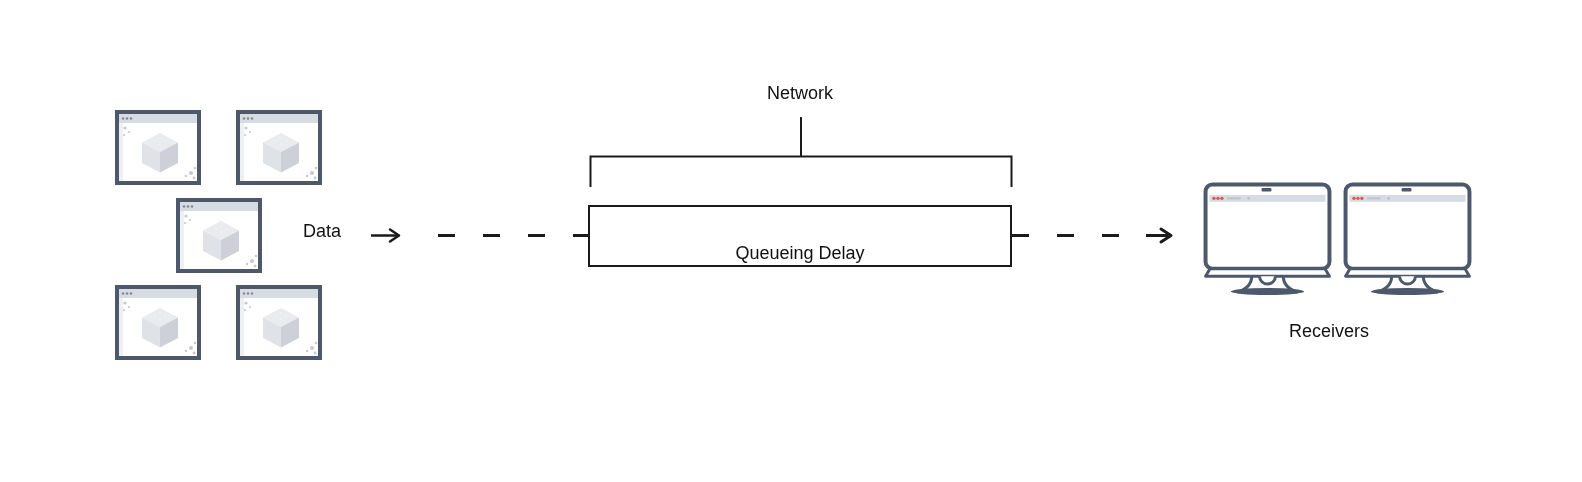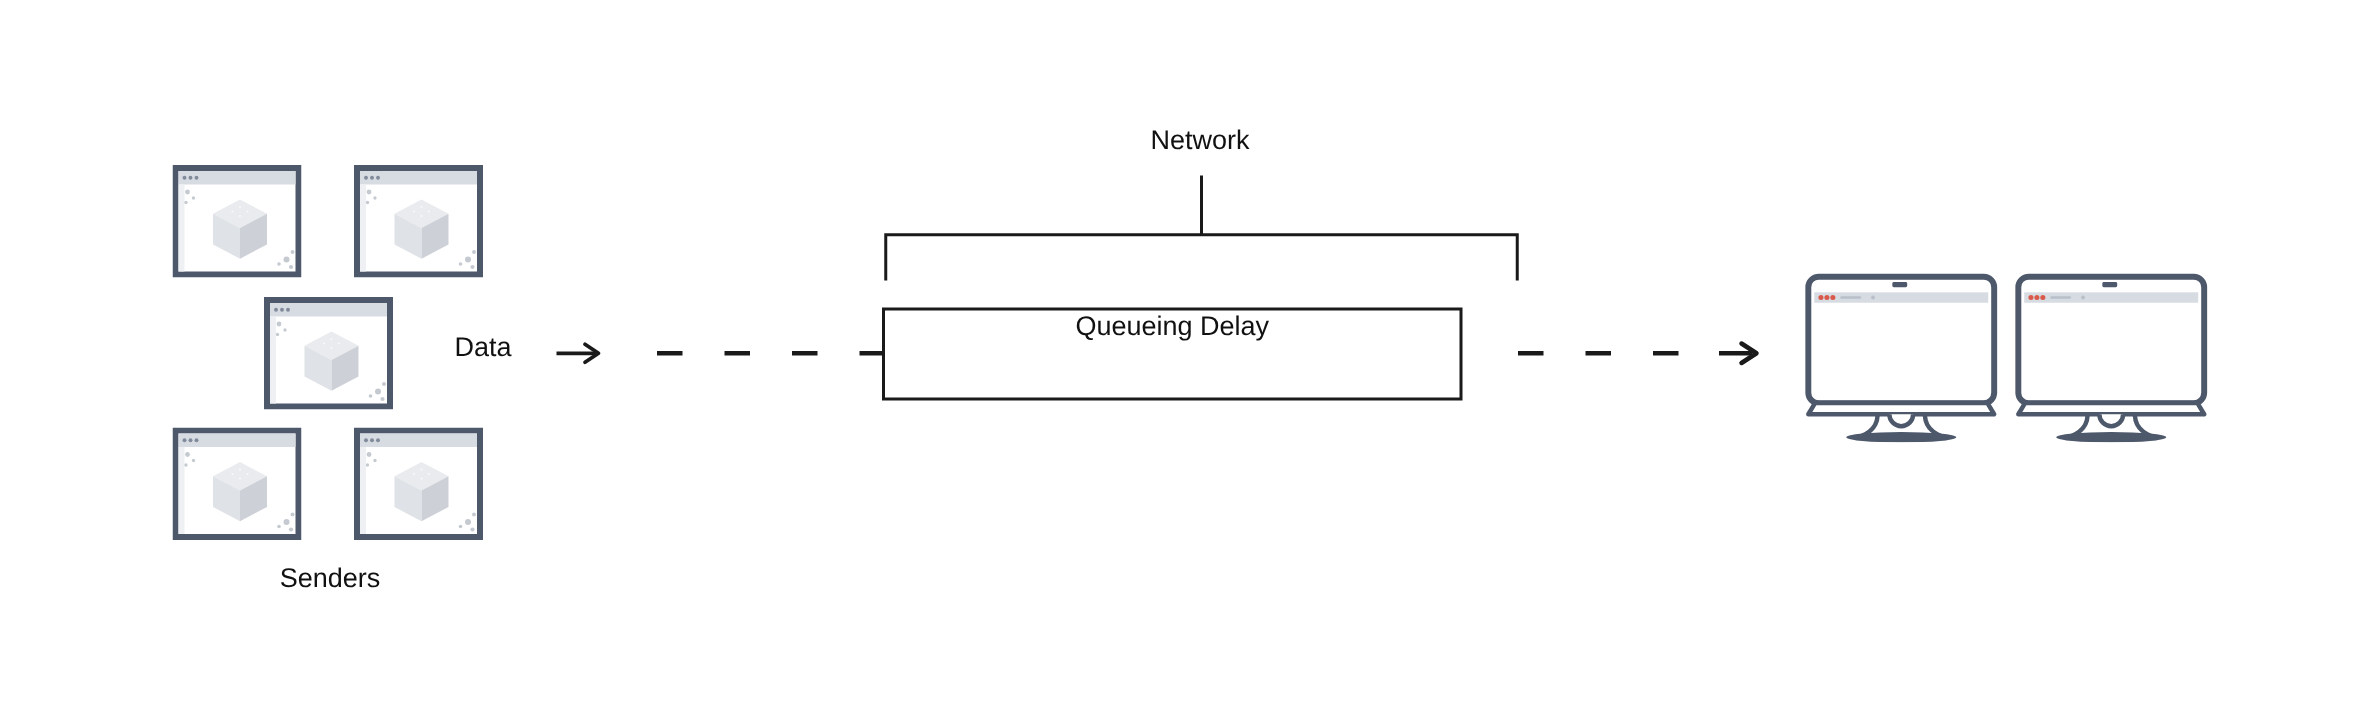--- a/index.html
+++ b/index.html
@@ -29,27 +29,27 @@
     position: absolute;
     left: 0; top: 0;
     width: 1582px;
     height: 482px;
     pointer-events: none;
   }
   .queue-box {
     position: absolute;
     left: 588px;
     top: 205px;
-    width: 387px;
+    width: 424px;
     height: 62px;
     box-sizing: border-box;
     border: 2.5px solid #1a1a1a;
     background: #ffffff;
     display: flex;
-    align-items: flex-start;
+    align-items: flex-end;
     justify-content: center;
   }
   .queue-box .diagram-label {
     position: static;
   }
   .icon-svg { display: block; }
 </style>
 </head>
 <body>
 
@@ -119,31 +119,31 @@
     <svg class="abs icon-svg" style="left:176px;top:198px;" width="86" height="75">
         <use href="#browser-window"></use>
       </svg>
     <svg class="abs icon-svg" style="left:115px;top:285px;" width="86" height="75">
         <use href="#browser-window"></use>
       </svg>
     <svg class="abs icon-svg" style="left:236px;top:285px;" width="86" height="75">
         <use href="#browser-window"></use>
       </svg>
   </div>
-  <div class="diagram-label" style="left:120px;top:375px;width:200px;">Senders</div>
 
   <div class="diagram-label" style="left:303px;top:221px;text-align:center;">Data</div>
 
   <div class="diagram-label" style="left:710px;top:83px;width:180px;">Network</div>
   <div class="queue-box">
     <span class="diagram-label">Queueing Delay</span>
   </div>
 
   <div class="abs" style="left:0;top:0;width:0;height:0;">
     <svg class="abs icon-svg" style="left:1203px;top:182px;" width="129" height="113">
         <use href="#monitor"></use>
       </svg>
     <svg class="abs icon-svg" style="left:1343px;top:182px;" width="129" height="113">
         <use href="#monitor"></use>
       </svg>
   </div>
+  <div class="diagram-label" style="left:1229px;top:321px;width:200px;">Receivers</div>
 
 </div>
 
 </body></html>

